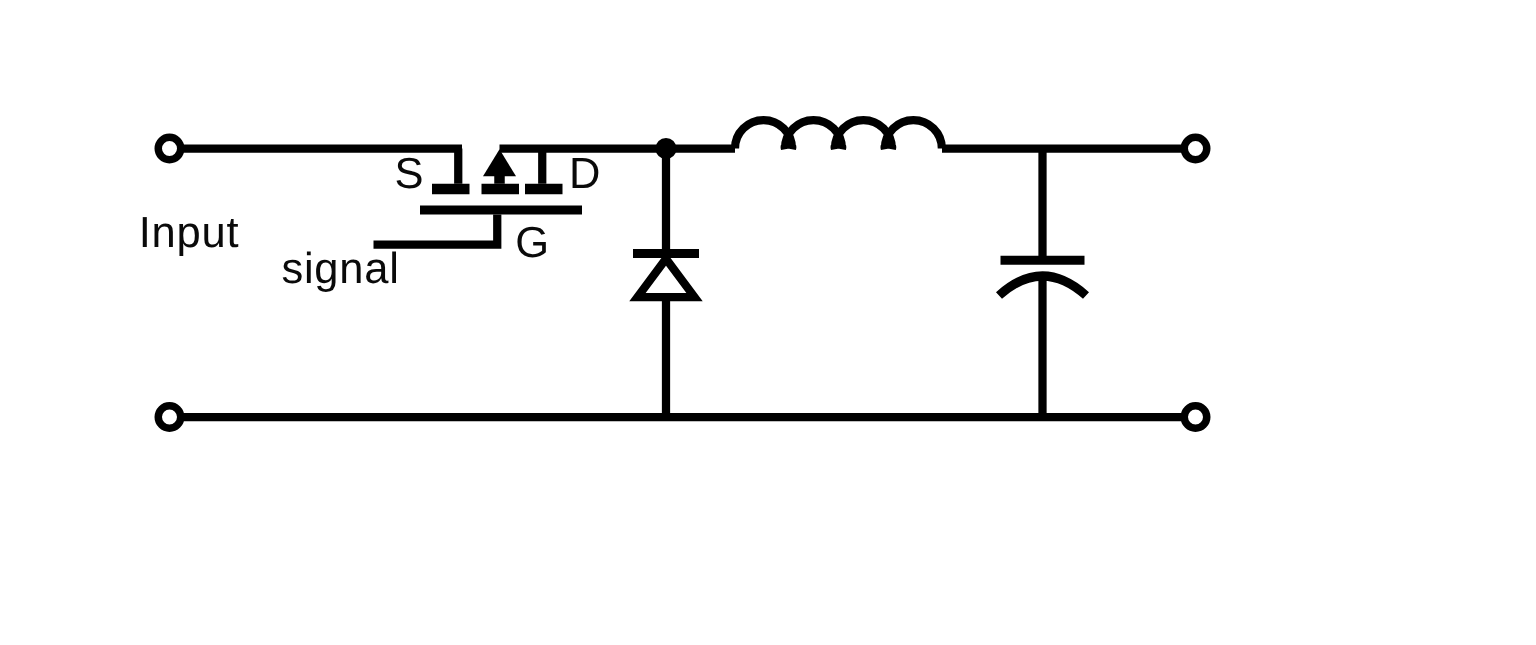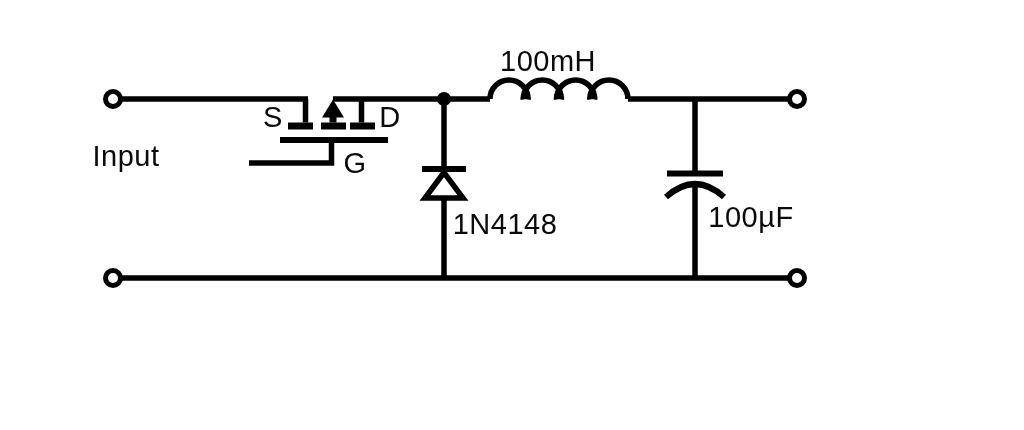--- a/index.html
+++ b/index.html
@@ -110,26 +110,24 @@
     <circle class="terminal" cx="113" cy="99" r="7.5"></circle>
     <circle class="terminal" cx="113" cy="278" r="7.5"></circle>
     <circle class="terminal" cx="797" cy="99" r="7.5"></circle>
     <circle class="terminal" cx="797" cy="278" r="7.5"></circle>
   </svg>
 
   <span class="label" style="left:86px; top:156px;margin-left:40px;">Input</span>
 
 
 
+  <span class="label" style="left:227px; top:180px;">signal</span>
 
   <span class="label" style="left:273px; top:117px;">S</span>
 
   <span class="label" style="left:390px; top:117px;">D</span>
 
   <span class="label" style="left:355px; top:163px;">G</span>
 
-  <span class="label" style="left:548px; top:61px;">100mH</span>
 
-  <span class="label" style="left:505px; top:224px;">1N4148</span>
 
-  <span class="label" style="left:751px; top:217px;">100µF</span>
 
 </div>
 
 </body></html>

